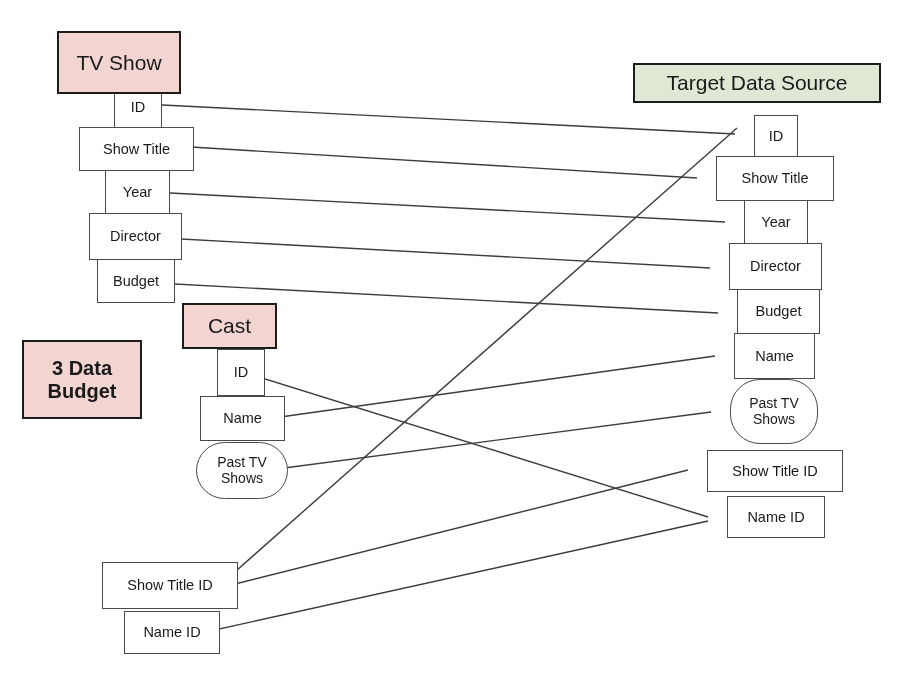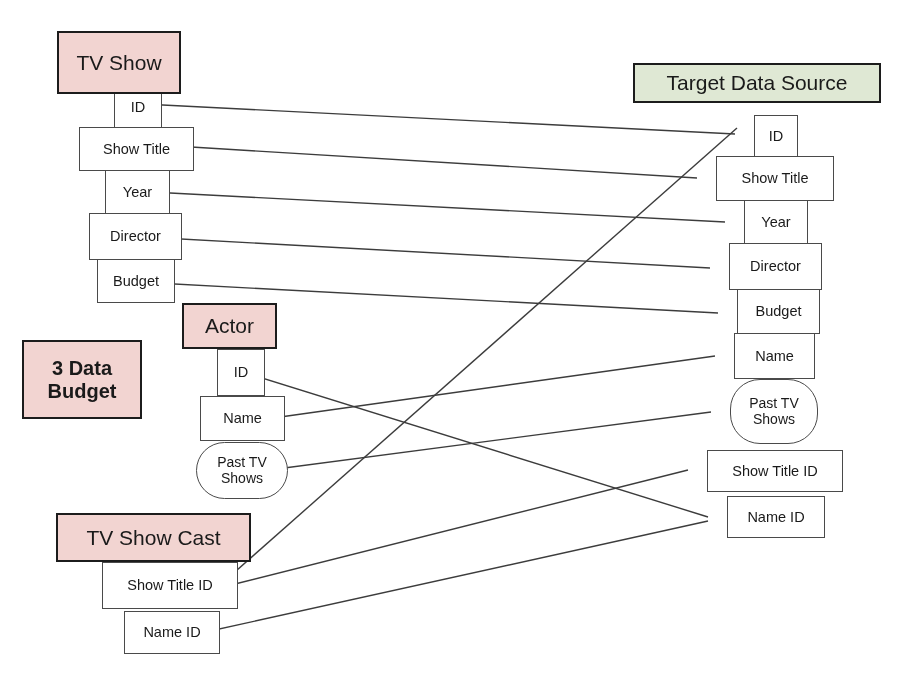--- a/index.html
+++ b/index.html
@@ -92,26 +92,25 @@
   <div class="node attr" style="left: 70px; top: 213px; width: 93px; height: 47px;">Director</div>
   <div class="node attr" style="left: 78px; top: 259px; width: 78px; height: 44px;">Budget</div>
 
   <div class="node legend-box" style="left: 22px; top: 340px; width: 120px; height: 79px;">
     <span>
       <span>3 Data</span><br>
       <span>Budget</span>
     </span>
   </div>
 
-  <div class="node entity-header" style="left: 182px; top: 303px; width: 95px; height: 46px;">Actor</div>
+  <div class="node entity-header" style="left: 182px; top: 303px; width: 95px; height: 46px;">Cast</div>
   <div class="node attr" style="left: 198px; top: 349px; width: 48px; height: 47px;">ID</div>
   <div class="node attr" style="left: 181px; top: 396px; width: 85px; height: 45px;">Name</div>
   <div class="node attr small" style="left: 177px; top: 442px; width: 92px; height: 57px;">Past TV Shows</div>
 
-  <div class="node entity-header" style="left: 56px; top: 513px; width: 195px; height: 49px;">TV Show Cast</div>
   <div class="node attr" style="left: 83px; top: 562px; width: 136px; height: 47px;">Show Title ID</div>
   <div class="node attr" style="left: 105px; top: 611px; width: 96px; height: 43px;">Name ID</div>
 
   <div class="node target-header" style="left: 633px; top: 47px; width: 248px; height: 40px; margin-top: 16px;">Target Data Source</div>
   <div class="node attr" style="left: 735px; top: 115px; width: 44px; height: 42px;">ID</div>
   <div class="node attr" style="left: 697px; top: 156px; width: 118px; height: 45px;">Show Title</div>
   <div class="node attr" style="left: 725px; top: 200px; width: 64px; height: 44px;">Year</div>
   <div class="node attr" style="left: 710px; top: 243px; width: 93px; height: 47px;">Director</div>
   <div class="node attr" style="left: 718px; top: 289px; width: 83px; height: 45px;">Budget</div>
   <div class="node attr" style="left: 715px; top: 333px; width: 81px; height: 46px;">Name</div>

